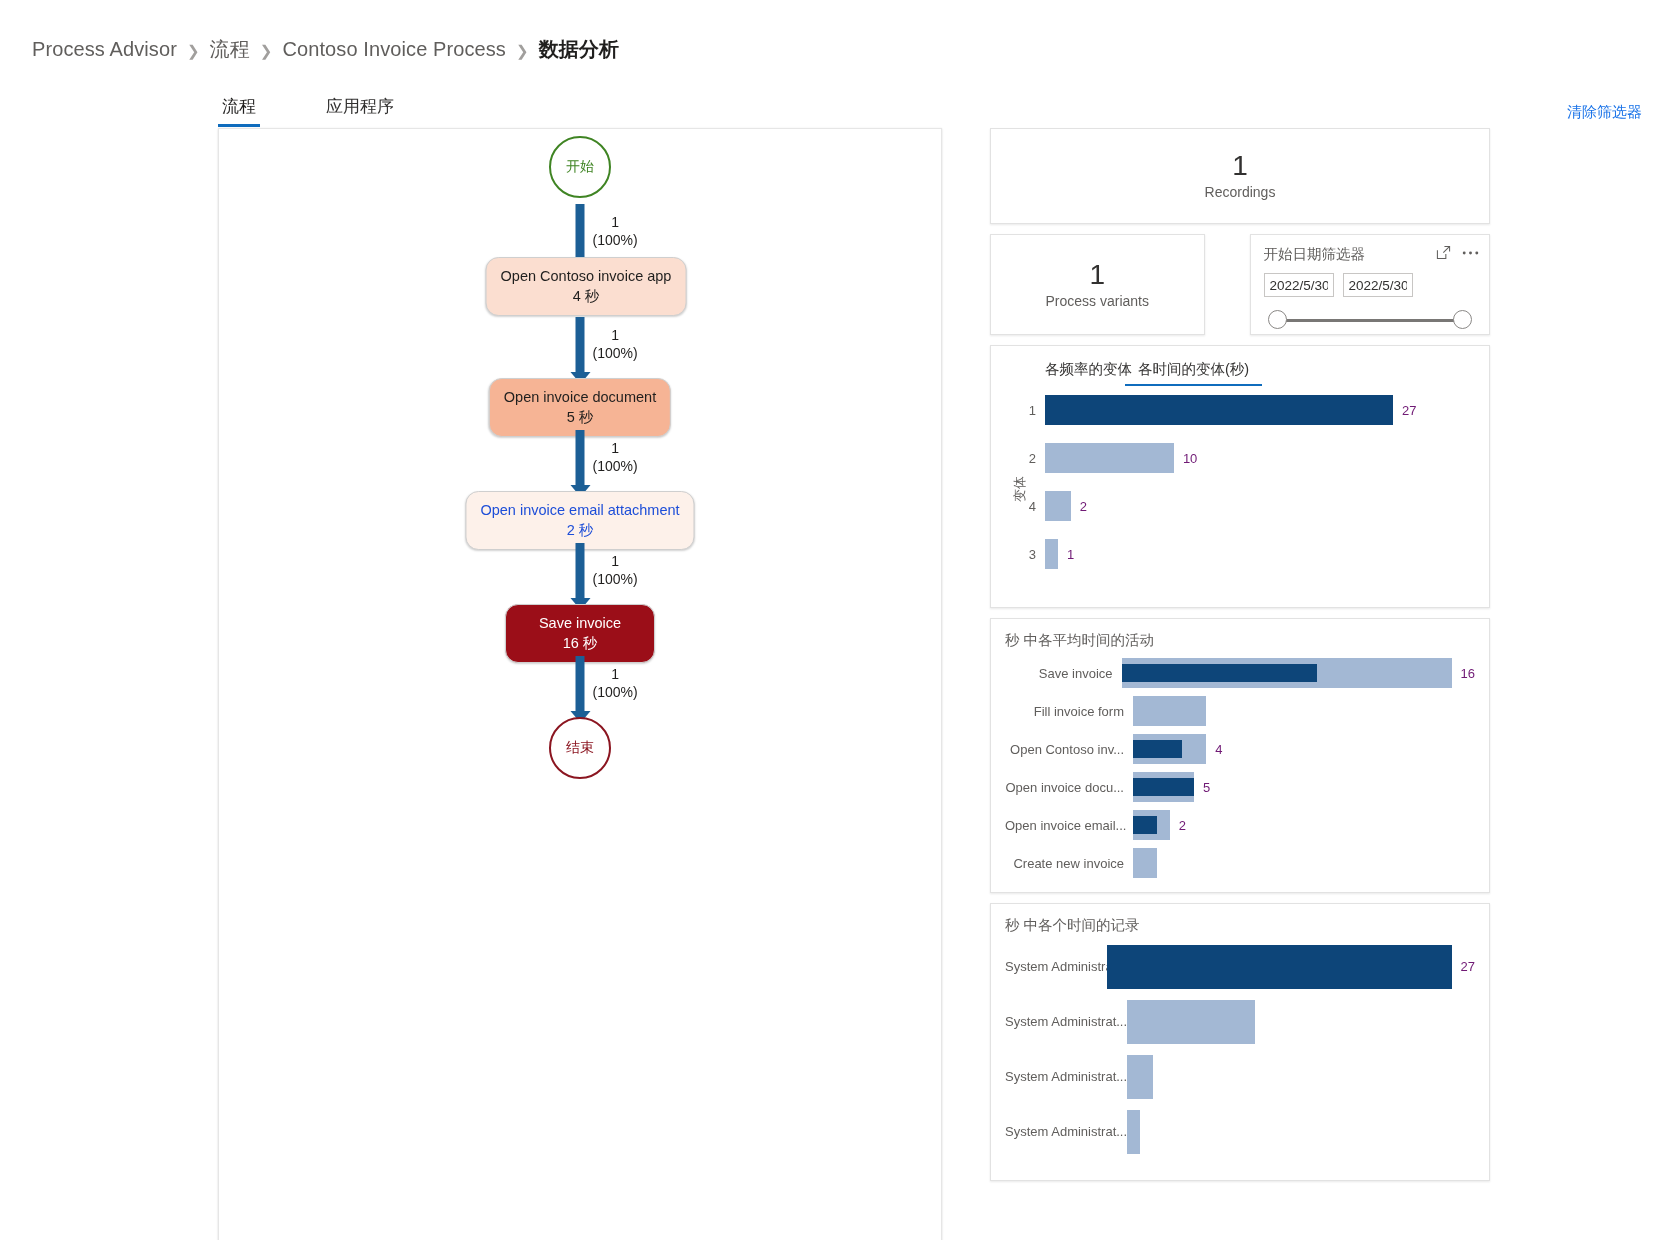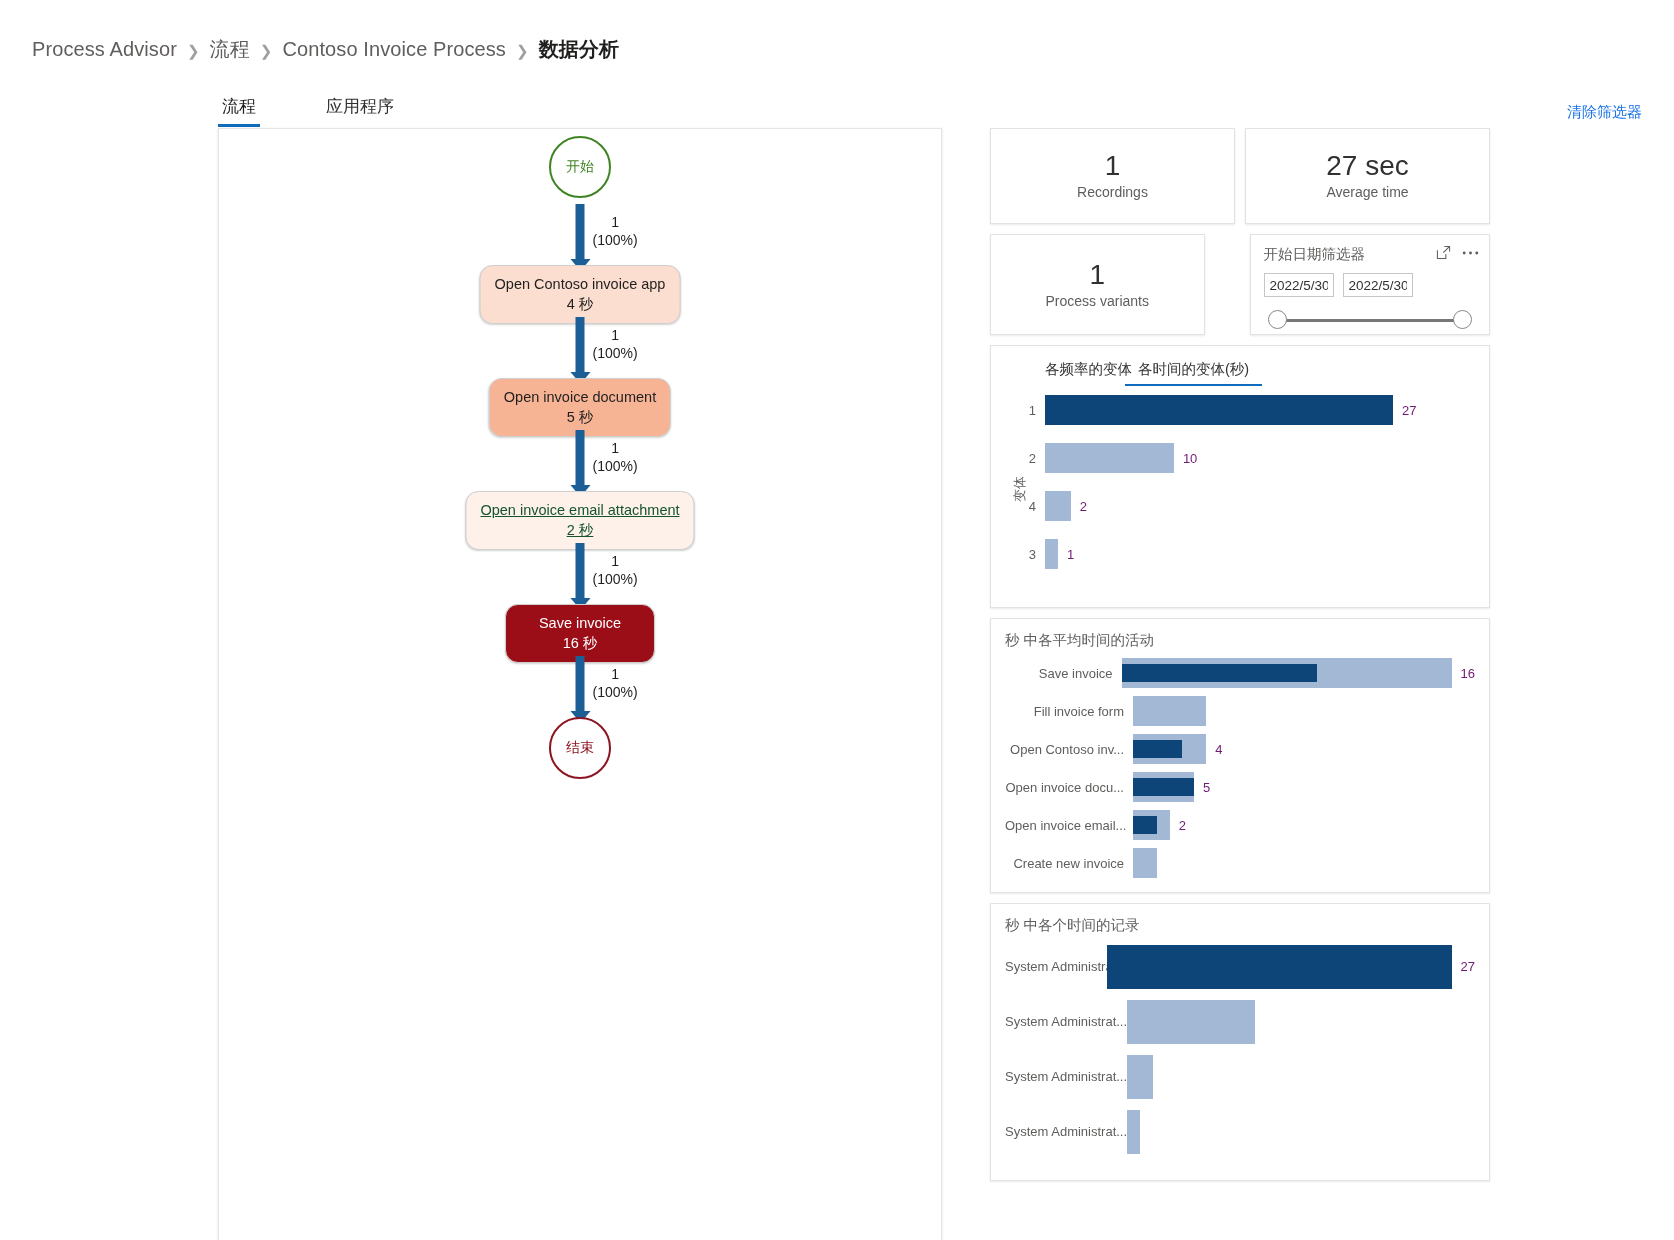--- a/index.html
+++ b/index.html
@@ -203,36 +203,36 @@
     <div class="flow-inner" id="flow-inner">
         <div class="node-wrap" style="top: 7px;">
           <div class="term-node start">
             <span>开始</span>
           </div>
         </div>
         <div class="edge" style="top: 69px; height: 67px;">
           <div class="line" style="height: 56px;"></div>
           <div class="lbl"><span>1</span><br><span>(100%)</span></div>
         </div>
-        <div class="node-wrap" style="top: 136px;">
+        <div class="node-wrap" style="top: 128px; margin-left: 6px;">
           <div class="act-node" style="background: rgb(251, 222, 208); color: rgb(32, 31, 30);"><span>Open Contoso invoice app</span><span class="t2">4 秒</span></div>
         </div>
         <div class="edge" style="top: 182px; height: 67px;">
           <div class="line" style="height: 56px;"></div>
           <div class="lbl"><span>1</span><br><span>(100%)</span></div>
         </div>
         <div class="node-wrap" style="top: 249px;">
           <div class="act-node" style="background: rgb(246, 180, 149); color: rgb(32, 31, 30);"><span>Open invoice document</span><span class="t2">5 秒</span></div>
         </div>
         <div class="edge" style="top: 295px; height: 67px;">
           <div class="line" style="height: 56px;"></div>
           <div class="lbl"><span>1</span><br><span>(100%)</span></div>
         </div>
         <div class="node-wrap" style="top: 362px;">
-          <div class="act-node" style="background: rgb(253, 241, 234); color: #14532d; text-decoration: underline;"><span>Open invoice email attachment</span><span class="t2">2 秒</span></div>
+          <div class="act-node" style="background: rgb(253, 241, 234); color: #1d4ed8;"><span>Open invoice email attachment</span><span class="t2">2 秒</span></div>
         </div>
         <div class="edge" style="top: 408px; height: 67px;">
           <div class="line" style="height: 56px;"></div>
           <div class="lbl"><span>1</span><br><span>(100%)</span></div>
         </div>
         <div class="node-wrap" style="top: 475px;">
           <div class="act-node" style="background: rgb(155, 14, 24); color: rgb(255, 255, 255);"><span>Save invoice</span><span class="t2">16 秒</span></div>
         </div>
         <div class="edge" style="top: 521px; height: 67px;">
           <div class="line" style="height: 56px;"></div>
@@ -245,24 +245,20 @@
         </div>
       </div>
   </div>
 
   <div class="right">
 
     <div class="kpi-row">
       <div class="card kpi">
         <div class="val">1</div>
         <div class="lab">Recordings</div>
-      </div>
-      <div class="card kpi">
-        <div class="val">27 sec</div>
-        <div class="lab">Average time</div>
       </div>
     </div>
 
     <div class="mid-row">
       <div class="card kpi" style="height:101px;">
         <div class="val">1</div>
         <div class="lab">Process variants</div>
       </div>
 
       <div class="card date-card">

